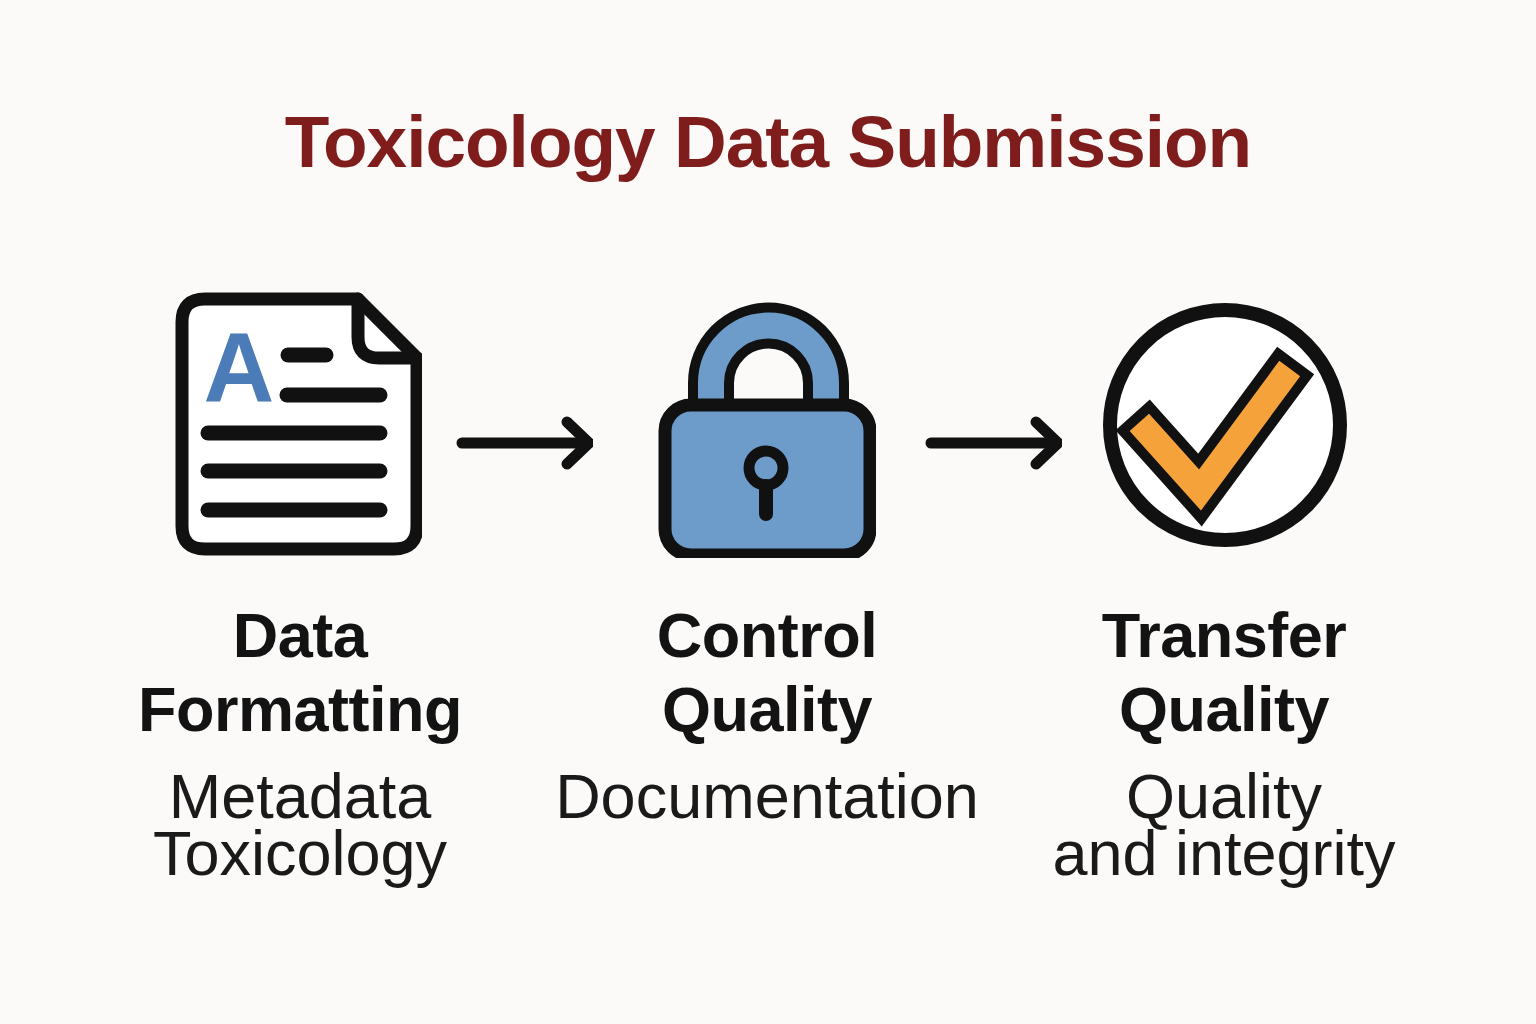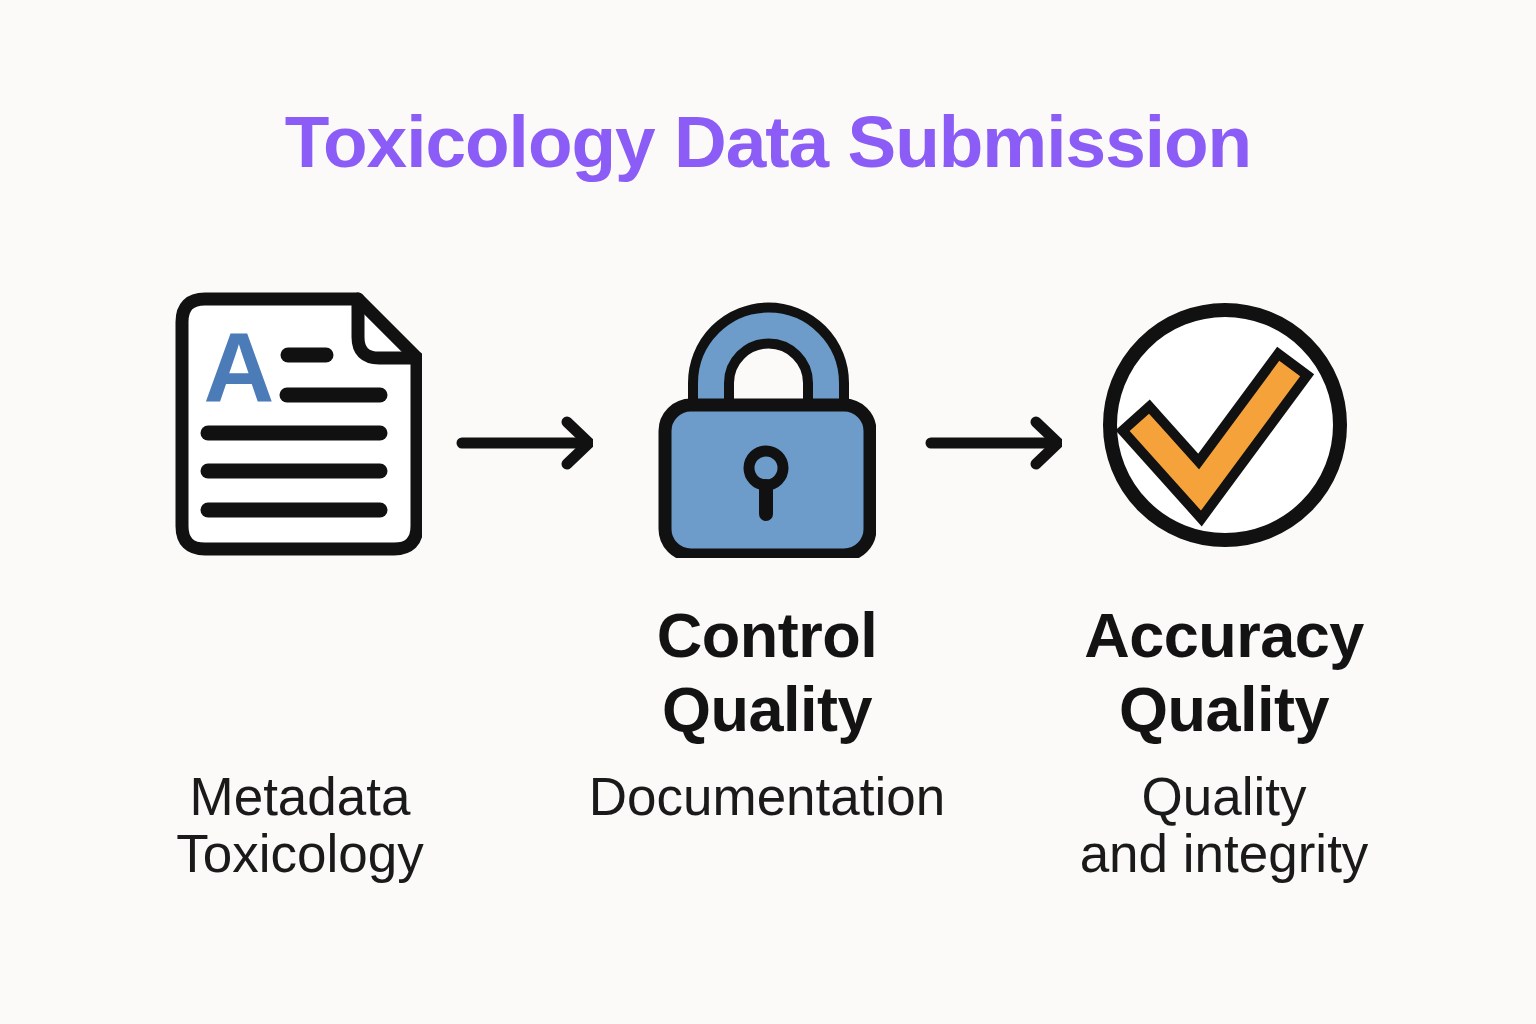--- a/index.html
+++ b/index.html
@@ -8,31 +8,31 @@
     width:1536px; height:1024px;
     background:#fbfaf8;
     font-family:"Liberation Sans","DejaVu Sans",sans-serif;
     overflow:hidden;
     color:#141414;
   }
   .title {
     position:absolute; left:0; right:0; top:100px; margin:0;
     text-align:center;
     font-size:73px; font-weight:700; letter-spacing:-1px;
-    color:#8b5cf6;
+    color:#7f1d1d;
   }
   .icon { position:absolute; }
   .icon-doc   { left:174px; top:291px; }
   .icon-lock  { left:656px; top:290px; }
   .icon-check { left:1096px; top:296px; }
   .icon-arrow1 { left:453px; top:408px; }
   .icon-arrow2 { left:922px; top:408px; }
   .labels { position:absolute; width:480px; text-align:center; }
   .step-title { top:598px; font-size:63px; font-weight:700; line-height:74px; letter-spacing:-0.5px; color:#131313; }
-  .step-sub   { top:768px; font-size:53px; font-weight:400; line-height:57px; color:#1a1a1a; }
+  .step-sub   { top:768px; font-size:63px; font-weight:400; line-height:57px; color:#1a1a1a; }
   .col1 { left:60px; }
   .col2 { left:527px; }
   .col3 { left:984px; }
 </style>
 </head>
 <body>
 
 <div class="canvas">
 
   <h1 class="title">Toxicology Data Submission</h1>
@@ -81,26 +81,30 @@
   </div>
 
   <div class="icon icon-check">
     <svg width="258" height="258" viewBox="0 0 258 258">
       <circle cx="129" cy="129" r="115" fill="#ffffff" stroke="#111111" stroke-width="14"></circle>
       <path d="M 52 136 L 104 194 L 186 83" fill="none" stroke="#111111" stroke-width="46" stroke-linecap="square" stroke-linejoin="miter"></path>
       <path d="M 52 136 L 104 194 L 186 83" fill="none" stroke="#f6a23b" stroke-width="26" stroke-linecap="square" stroke-linejoin="miter"></path>
     </svg>
   </div>
 
+  <div class="labels step-title col1">
+    <div>Data</div>
+    <div>Formatting</div>
+  </div>
   <div class="labels step-title col2">
     <div>Control</div>
     <div>Quality</div>
   </div>
   <div class="labels step-title col3">
-    <div>Accuracy</div>
+    <div>Transfer</div>
     <div>Quality</div>
   </div>
 
   <div class="labels step-sub col1">
     <div>Metadata</div>
     <div>Toxicology</div>
   </div>
   <div class="labels step-sub col2">
     <div>Documentation</div>
   </div>

